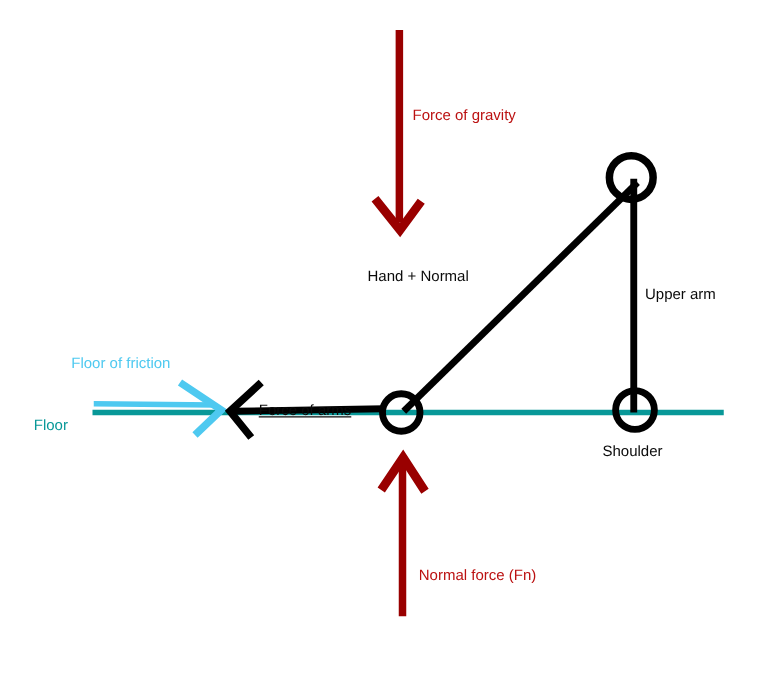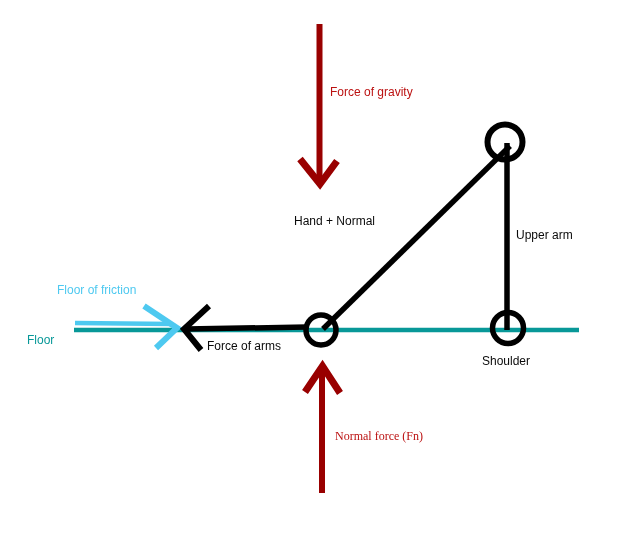--- a/index.html
+++ b/index.html
@@ -72,19 +72,19 @@
   <span class="lbl lbl-red" style="left:330px; top:84px;">Force of gravity</span>
 
   <span class="lbl lbl-black" style="left:294px; top:213px;">Hand + Normal</span>
 
   <span class="lbl lbl-black" style="left:516px; top:227px;text-align:right;">Upper arm</span>
 
   <span class="lbl lbl-cyan" style="left:57px; top:282px;">Floor of friction</span>
 
   <span class="lbl lbl-teal" style="left:27px; top:332px;">Floor</span>
 
-  <span class="lbl lbl-black" style="left:207px; top:338px;">Force of arms</span>
+  <span class="lbl lbl-black" style="left:207px; top:320px;text-decoration:underline;">Force of arms</span>
 
   <span class="lbl lbl-black" style="left:482px; top:353px;">Shoulder</span>
 
-  <span class="lbl lbl-red" style="left:335px; top:428px;font-family:Liberation Serif, serif;">Normal force (Fn)</span>
+  <span class="lbl lbl-red" style="left:335px; top:452px;">Normal force (Fn)</span>
 
 </div>
 
 </body></html>

